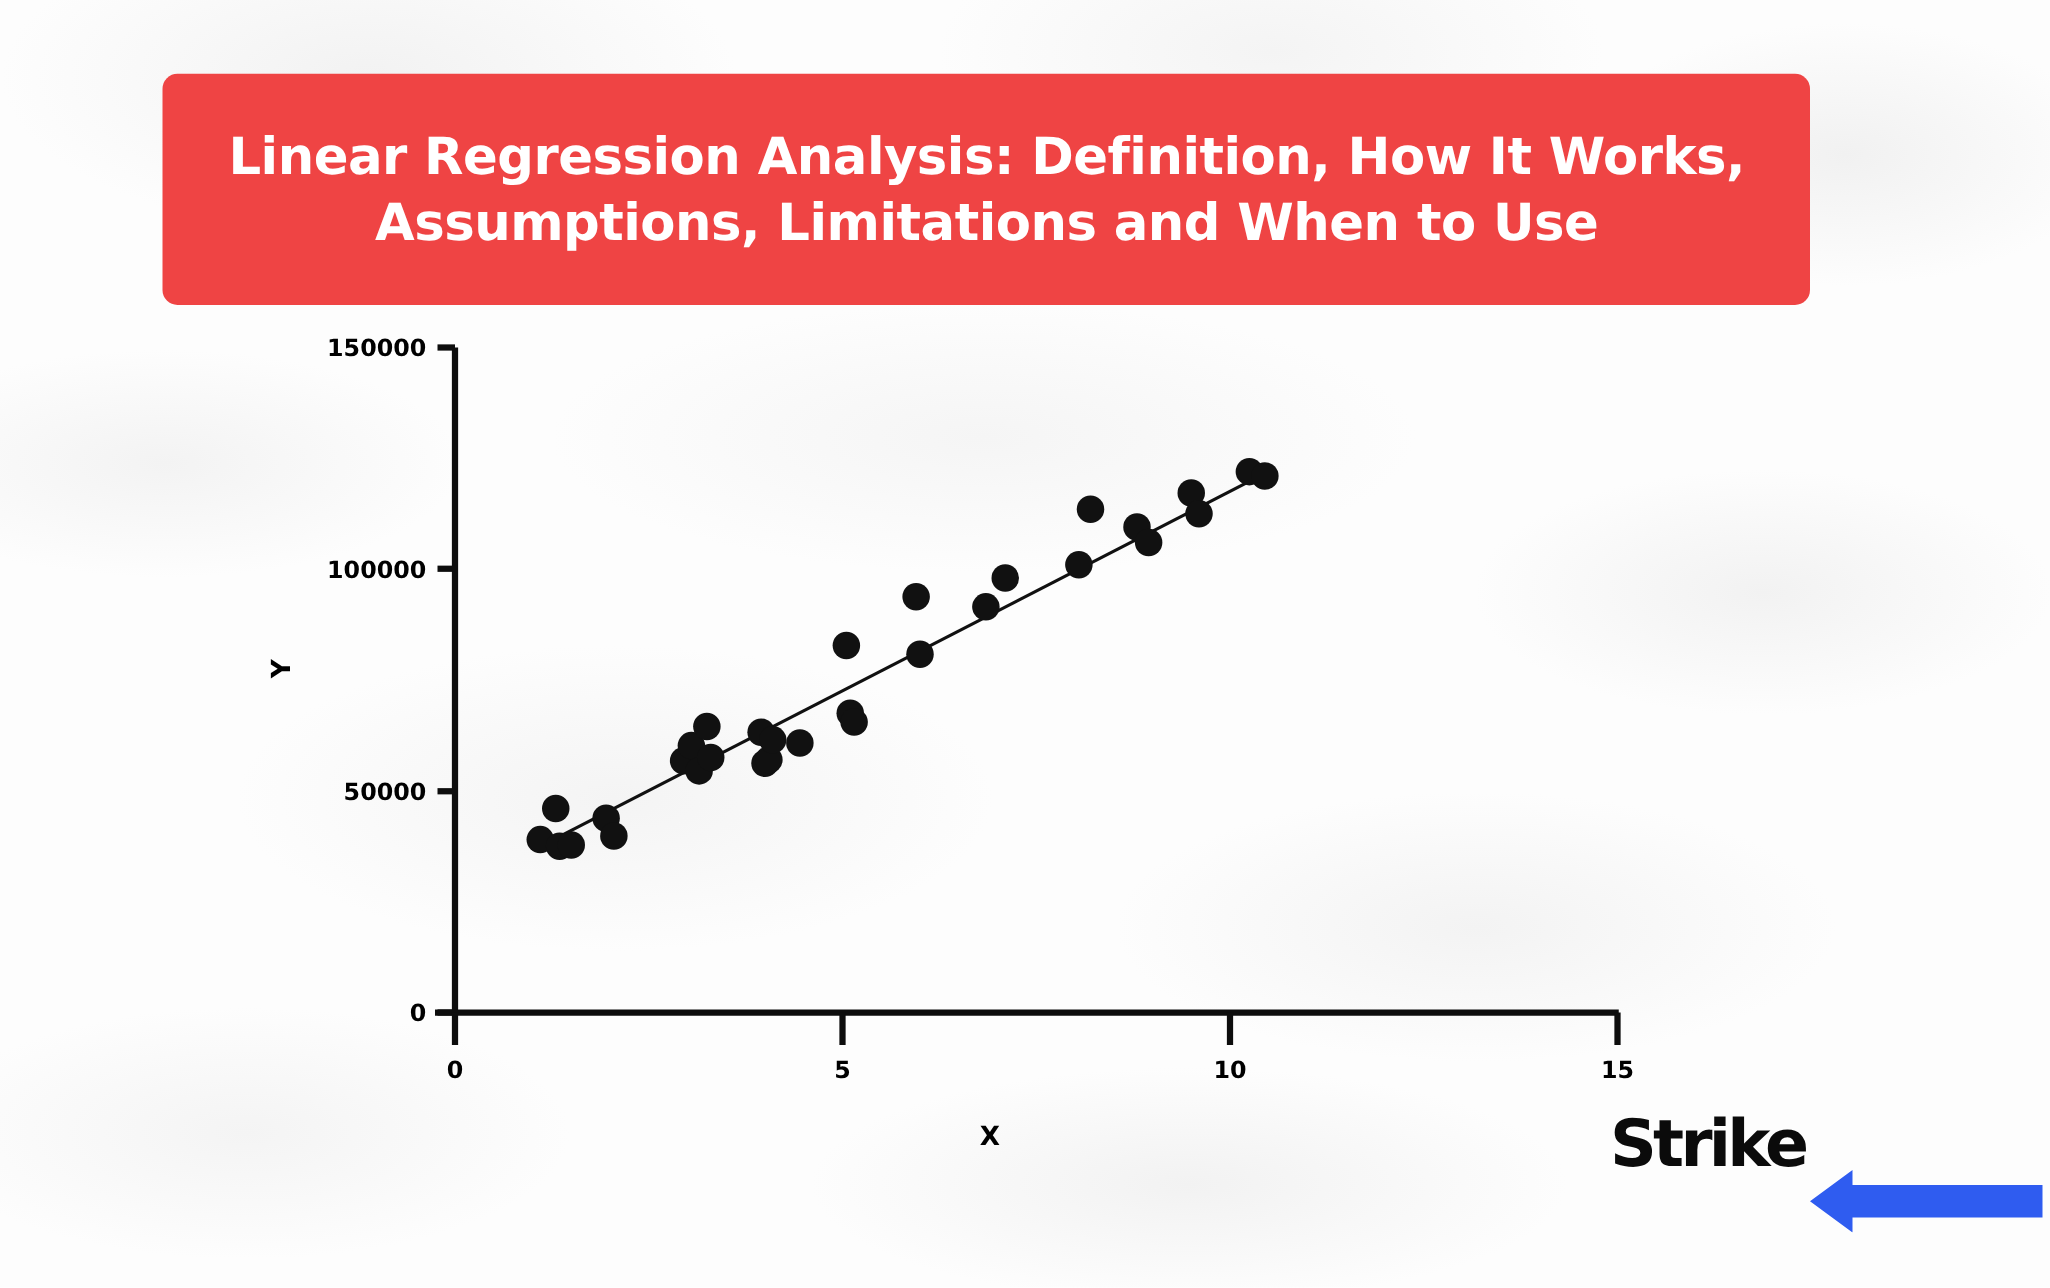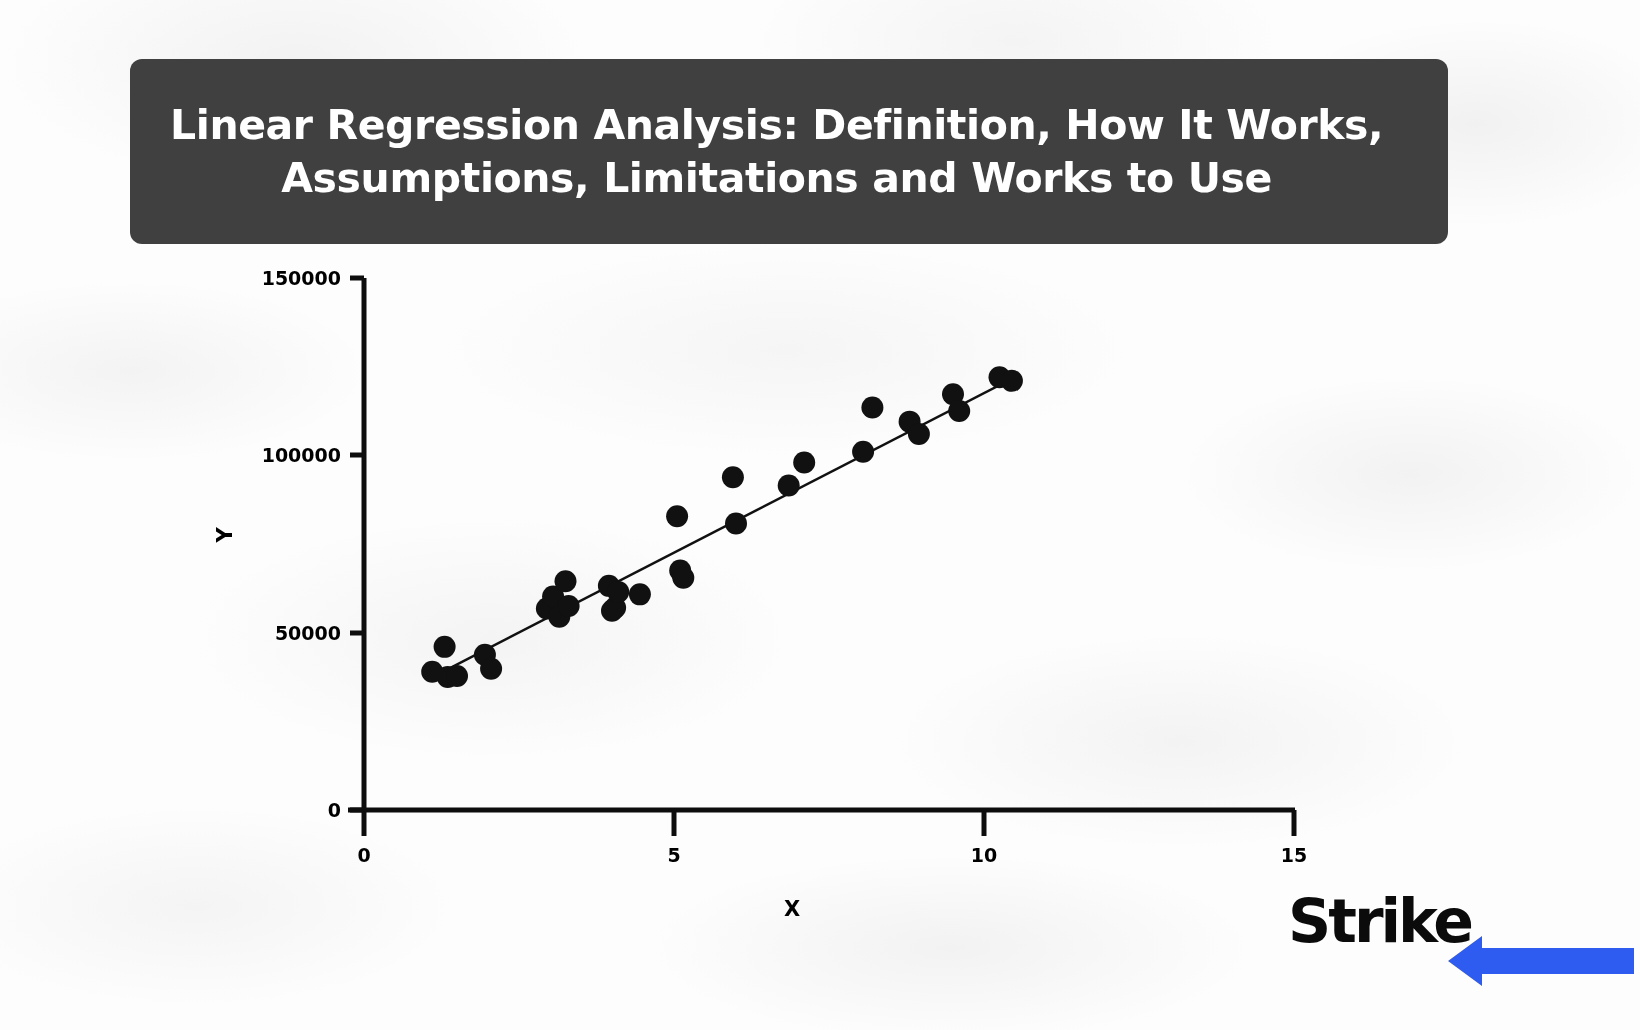--- a/index.html
+++ b/index.html
@@ -34,27 +34,27 @@
     pointer-events: none;
   }
 
   
   #title-banner {
     position: absolute;
     left: 130px;
     top: 59px;
     width: 1318px;
     height: 185px;
-    background: #404040;
+    background: #ef4444;
     border-radius: 12px;
     display: flex;
     align-items: center;
-    justify-content: flex-start;
+    justify-content: flex-end;
     box-sizing: border-box;
-    padding: 0 40px;
+    padding: 0 52px;
   }
   #title-text {
     color: #ffffff;
     font-family: "DejaVu Sans", sans-serif;
     font-weight: bold;
     font-size: 41px;
     line-height: 1.27;
     text-align: center;
     letter-spacing: -0.4px;
   }
@@ -87,21 +87,21 @@
   #strike-logo {
     position: absolute;
     left: 1288px;
     top: 880px;
     width: 352px;
     height: 108px;
   }
   #strike-wordmark {
     font-family: "DejaVu Sans", sans-serif;
     font-weight: bold;
-    font-size: 60px;
+    font-size: 52px;
     letter-spacing: -3px;
     color: #0b0b0b;
     position: absolute;
     left: 0;
     top: 6px;
     white-space: nowrap;
   }
   #strike-arrow {
     position: absolute;
     left: 160px;
@@ -109,21 +109,21 @@
   }
 </style>
 </head>
 <body>
 
 <div id="bg-texture"></div>
 
 <div id="title-banner">
   <div id="title-text">
     <span>Linear Regression Analysis: Definition, How It Works,</span><br>
-    <span>Assumptions, Limitations and Works to Use</span>
+    <span>Assumptions, Limitations and When to Use</span>
   </div>
 </div>
 
 <div id="chart">
   <svg width="1640" height="700" viewBox="0 0 1640 700">
 
     <line x1="364" y1="34" x2="364" y2="568" stroke="#0d0d0d" stroke-width="5"></line>
 
     <line x1="348" y1="566" x2="1295" y2="566" stroke="#0d0d0d" stroke-width="5"></line>
 

